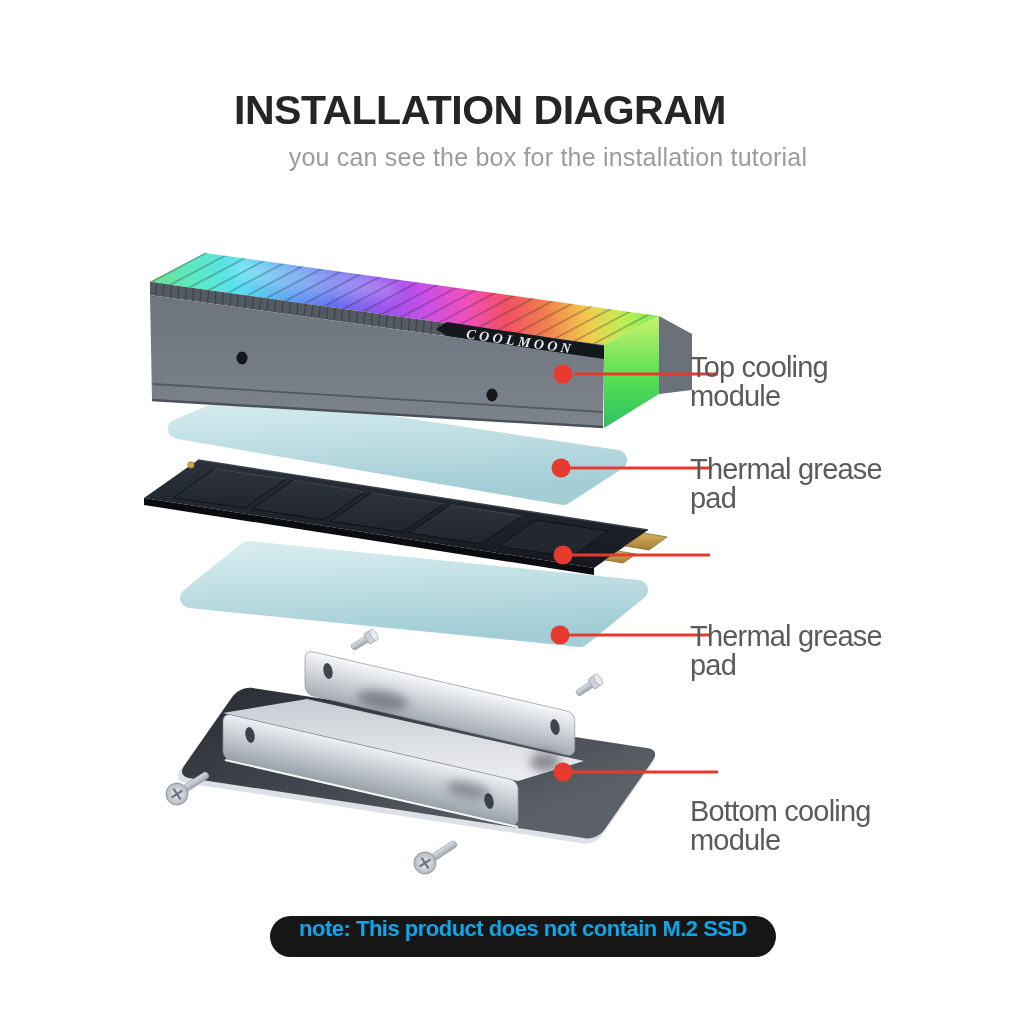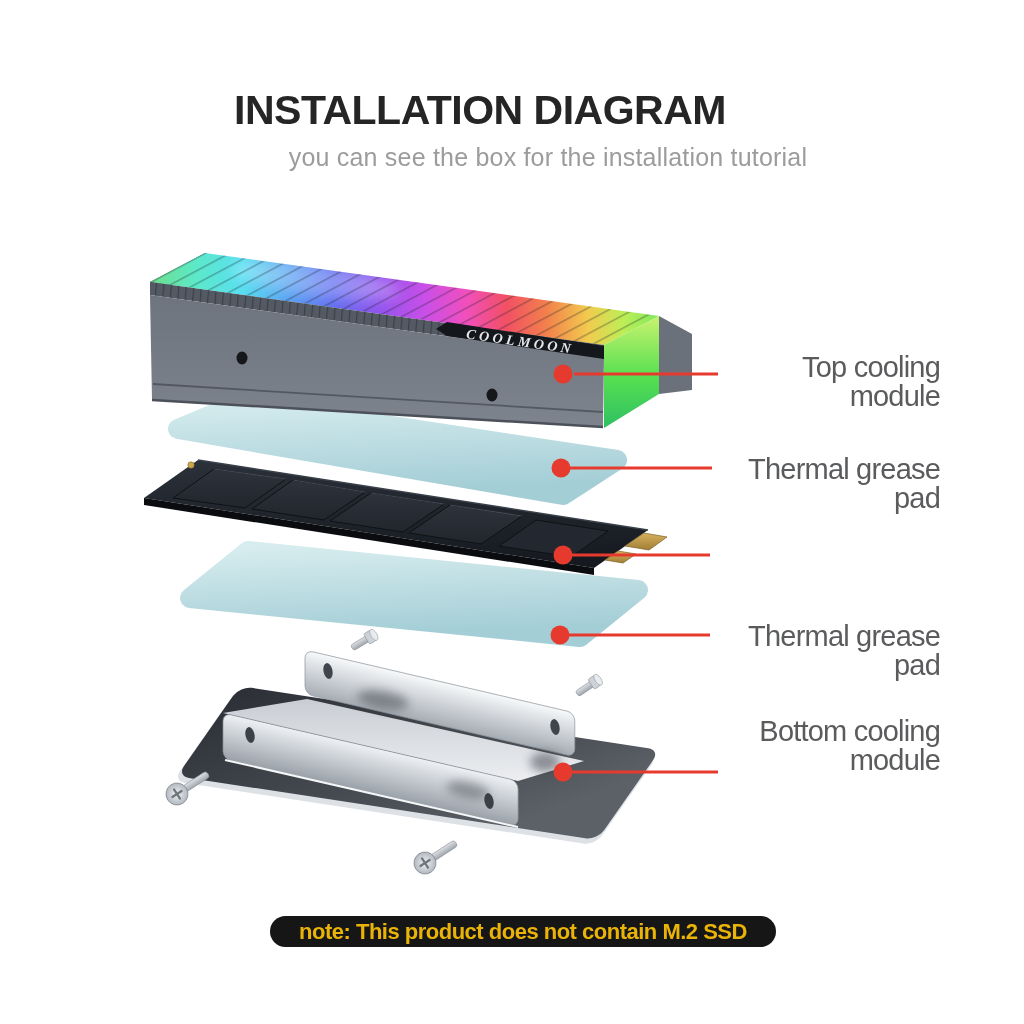--- a/index.html
+++ b/index.html
@@ -3,27 +3,27 @@
 <meta charset="utf-8">
 <style>
   html,body{margin:0;padding:0;background:#fff;}
   #canvas{position:relative;width:1024px;height:1024px;background:#ffffff;overflow:hidden;
           font-family:"Liberation Sans",sans-serif;}
   #art{position:absolute;left:0;top:0;width:1024px;height:1024px;}
   .page-title{position:absolute;left:0;top:87px;width:960px;text-align:center;
       font-size:41px;font-weight:bold;letter-spacing:-0.5px;color:#252525;}
   .page-subtitle{position:absolute;left:0;top:143px;width:1024px;text-align:center;
       font-size:25px;letter-spacing:0.2px;color:#9c9c9c;margin-left:36px;}
-  .callout-label{position:absolute;left:690px;width:250px;text-align:right;
+  .callout-label{position:absolute;left:690px;width:250px;text-align:left;
       font-size:29px;line-height:29px;letter-spacing:-0.8px;color:#5a5b5d;}
   .callout-label span{display:block;}
   .callout-label.bold{font-weight:bold;color:#2e2f31;font-size:28px;}
-  .note-badge{position:absolute;left:270px;top:916px;width:506px;height:31px;
-      background:#161616;border-radius:21px;display:flex;align-items:center;justify-content:center;
-      color:#eab308;font-weight:bold;font-size:22px;letter-spacing:-0.5px;white-space:nowrap;}
+  .note-badge{position:absolute;left:270px;top:916px;width:506px;height:41px;
+      background:#161616;border-radius:21px;display:flex;justify-content:center;
+      color:#0ea5e9;font-weight:bold;font-size:22px;letter-spacing:-0.5px;white-space:nowrap;}
   .brand-text{font-family:"Liberation Serif",serif;font-style:italic;font-weight:bold;
       letter-spacing:3.5px;fill:#e4e7ea;font-size:14px;}
 </style>
 </head>
 <body>
 
 <div id="canvas">
 
   <div class="page-title">INSTALLATION DIAGRAM</div>
   <div class="page-subtitle">you can see the box for the installation tutorial</div>
@@ -224,21 +224,21 @@
     <span>module</span>
   </div>
   <div class="callout-label" style="top:455px">
     <span>Thermal grease</span>
     <span>pad</span>
   </div>
   <div class="callout-label" style="top:622px">
     <span>Thermal grease</span>
     <span>pad</span>
   </div>
-  <div class="callout-label" style="top:717px">
+  <div class="callout-label" style="top:797px">
     <span>Bottom cooling</span>
     <span>module</span>
   </div>
 
   <div class="note-badge">
     <span>note: This product does not contain M.2 SSD</span>
   </div>
 
 </div>
 

